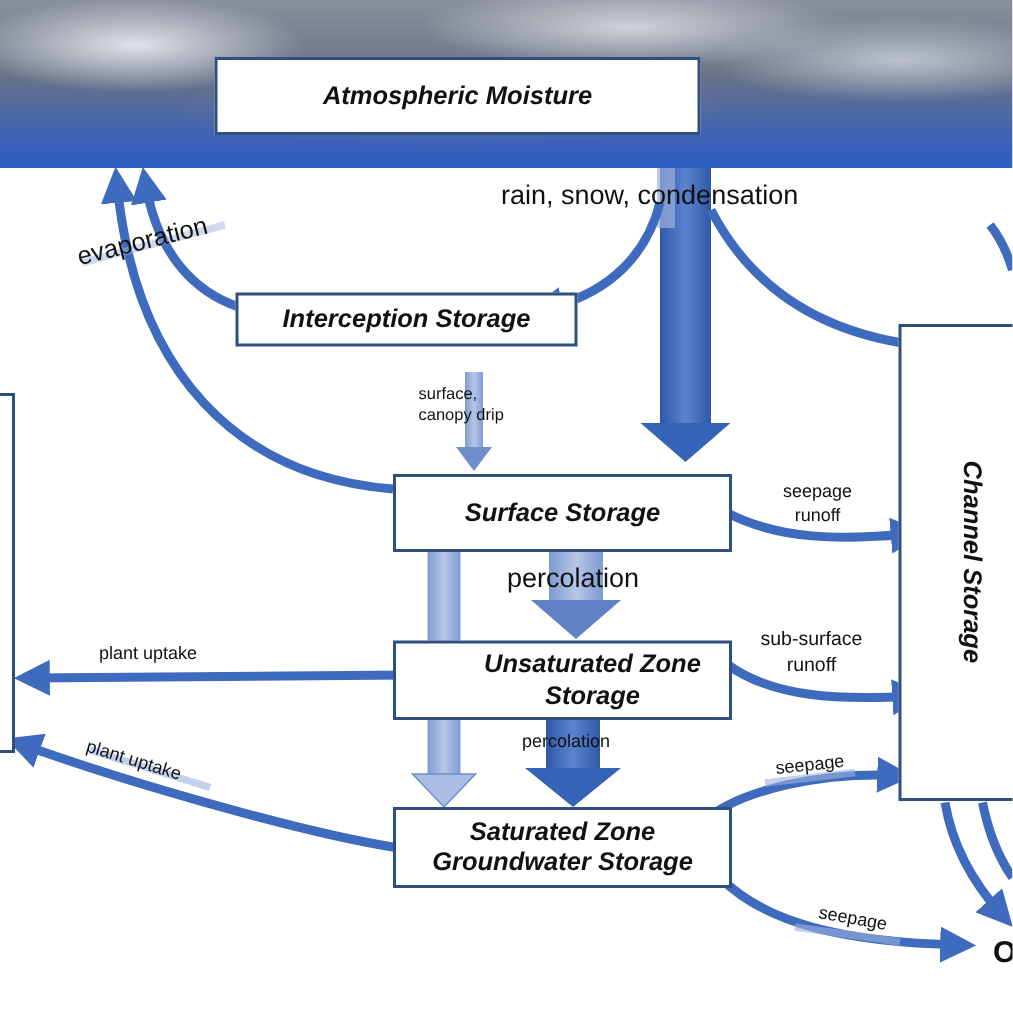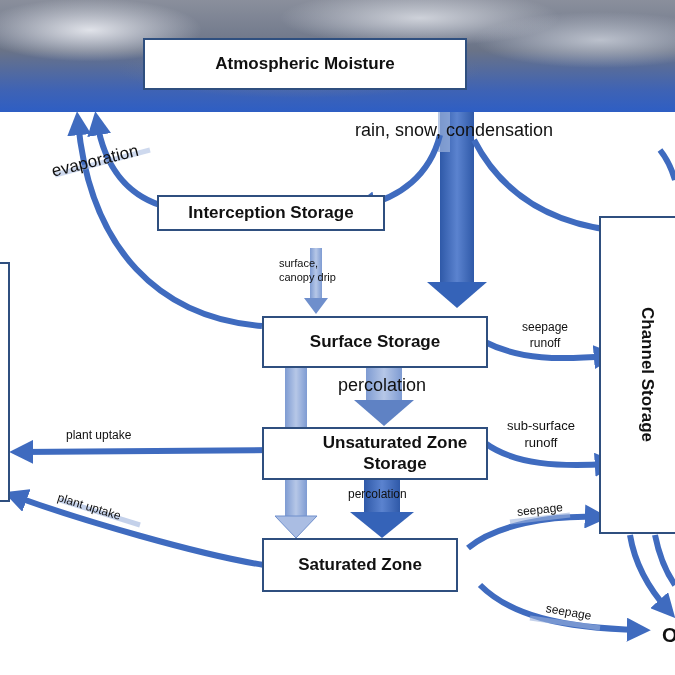--- a/index.html
+++ b/index.html
@@ -14,21 +14,21 @@
         radial-gradient(ellipse 160px 45px at 90px 30px, rgba(230,232,238,0.95), rgba(230,232,238,0) 70%),
         radial-gradient(ellipse 200px 40px at 420px 18px, rgba(215,218,225,0.9), rgba(215,218,225,0) 70%),
         radial-gradient(ellipse 180px 40px at 600px 40px, rgba(200,205,215,0.85), rgba(200,205,215,0) 70%),
         radial-gradient(ellipse 260px 40px at 300px 70px, rgba(120,128,145,0.7), rgba(120,128,145,0) 70%),
         linear-gradient(to bottom, #8a8f9c 0%, #6a7387 45%, #3f63b4 80%, #2e5ec4 100%);
     }
     #diagram { position: absolute; left: 0; top: 0; width: 675px; height: 675px; }
     .box {
       position: absolute; background: #fff; border: 2px solid #2f4f7f;
       box-sizing: border-box; display: flex; align-items: center; justify-content: center;
-      text-align: center; font-weight: bold; color: #111; line-height: 1.2;
+      text-align: center; font-weight: bold; color: #111; line-height: 1.2; font-style: italic;
     }
     .lbl { position: absolute; color: #111; white-space: nowrap; }
     .small { font-size: 12px; line-height: 1.3; }
   </style>
 </head>
 <body>
 
 <div id="sky"></div>
 
 <svg id="diagram" viewBox="0 0 675 675" xmlns="http://www.w3.org/2000/svg">
@@ -114,33 +114,34 @@
 </div>
 
 <div class="box" style="left:262px; top:316px; width:226px; height:52px; font-size:17px;">
   <span>Surface Storage</span>
 </div>
 
 <div class="box" style="left:262px; top:427px; width:226px; height:53px; font-size:17px;">
   <span style="display:block; width:170px; margin-left:40px;">Unsaturated Zone Storage</span>
 </div>
 
-<div class="box" style="left:262px; top:538px; width:196px; height:54px; font-size:17px; flex-direction:column;">
+<div class="box" style="left:262px; top:538px; width:226px; height:54px; font-size:17px; flex-direction:column;">
   <span>Saturated Zone</span>
+  <span>Groundwater Storage</span>
 </div>
 
 <div class="box" style="left:599px; top:216px; width:90px; height:318px; font-size:17px; justify-content:flex-start; padding-left:36px;">
   <span style="writing-mode: vertical-rl; display:inline-block;">Channel Storage</span>
 </div>
 
 <div class="box" style="left:-20px; top:262px; width:30px; height:240px;"></div>
 
 <div class="lbl" style="left:662px; top:624px; font-size:20px; font-weight:bold;">O</div>
 
-<div class="lbl" style="left:355px; top:120px; font-size:18px;">rain, snow, condensation</div>
+<div class="lbl" style="left:334px; top:120px; font-size:18px;">rain, snow, condensation</div>
 
 <div class="lbl" style="left:52px; top:162px; font-size:17px; transform: rotate(-14deg); transform-origin: left center;">evaporation</div>
 
 <div class="lbl small" style="left:279px; top:256px; font-size:11px;">
   <div>surface,</div>
   <div>canopy drip</div>
 </div>
 
 <div class="lbl small" style="left:522px; top:320px; font-size:12px; text-align:center;">
   <div>seepage</div>

